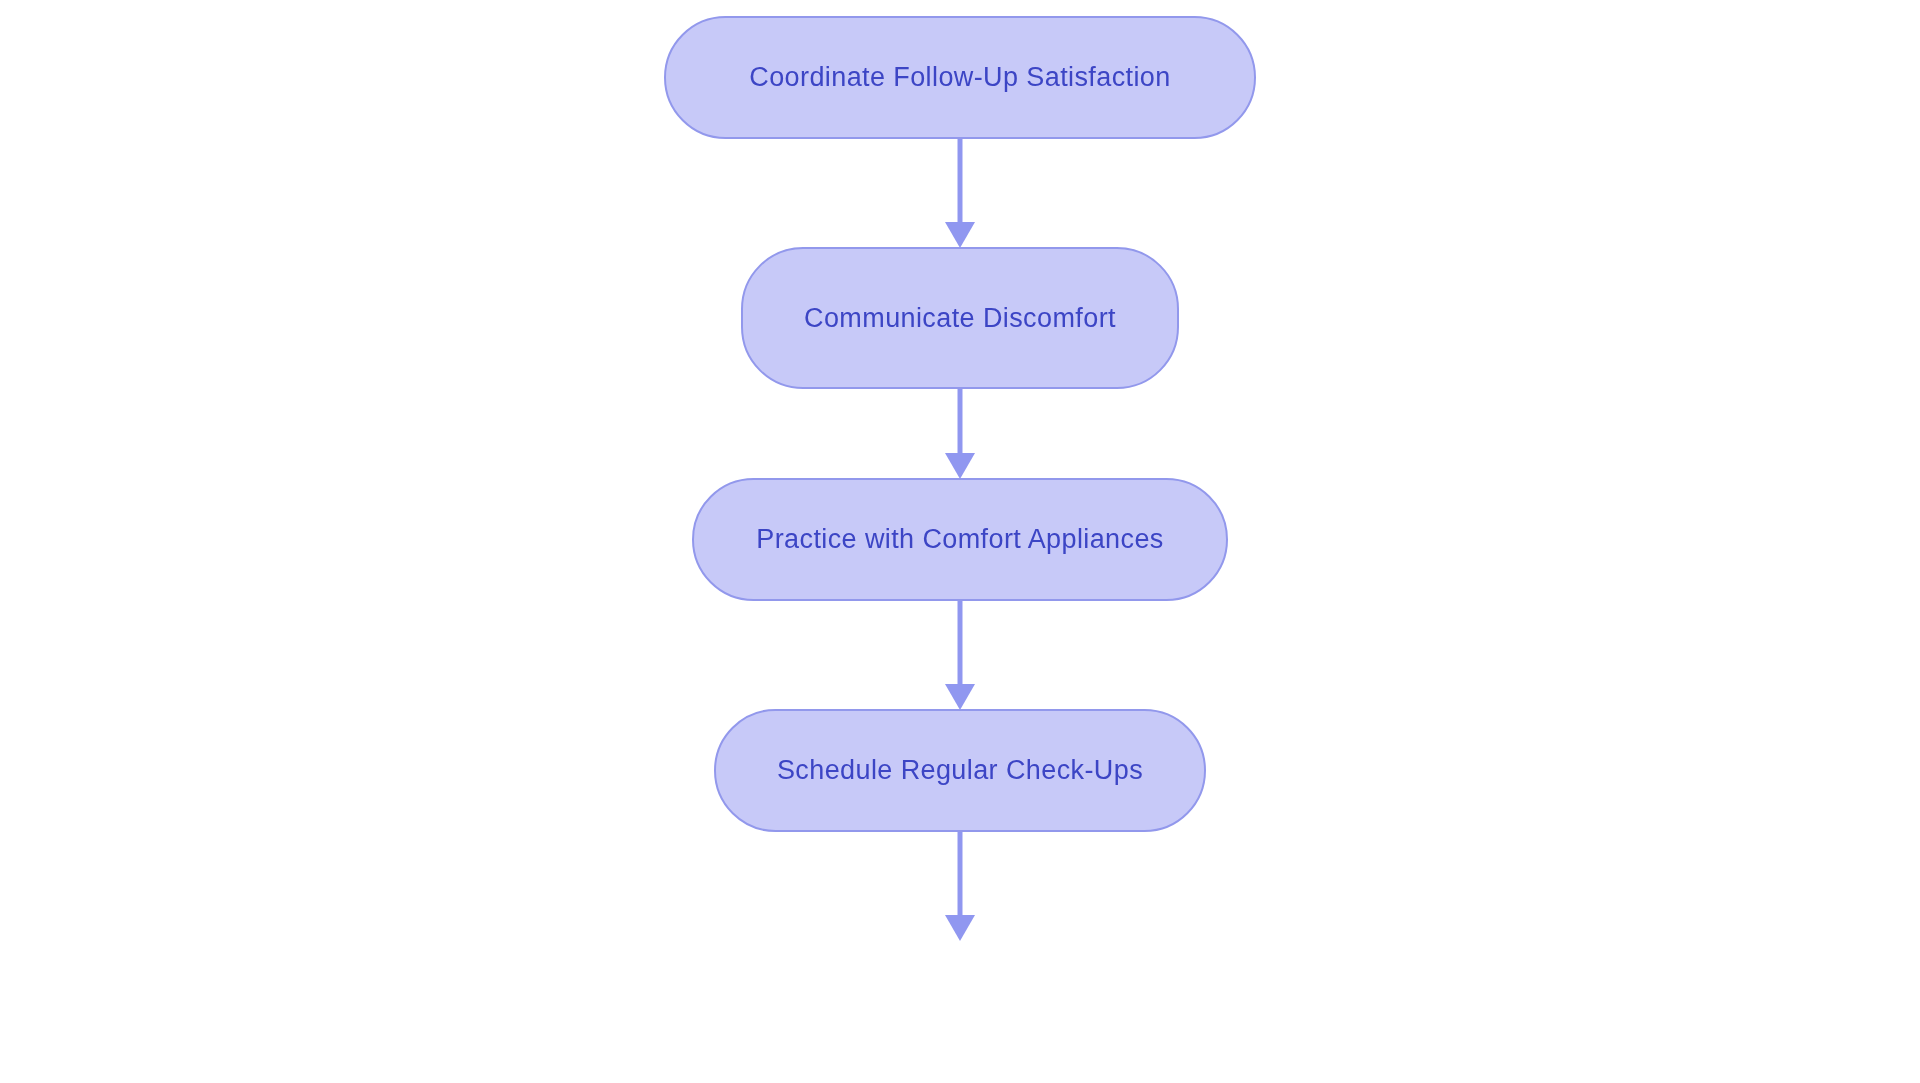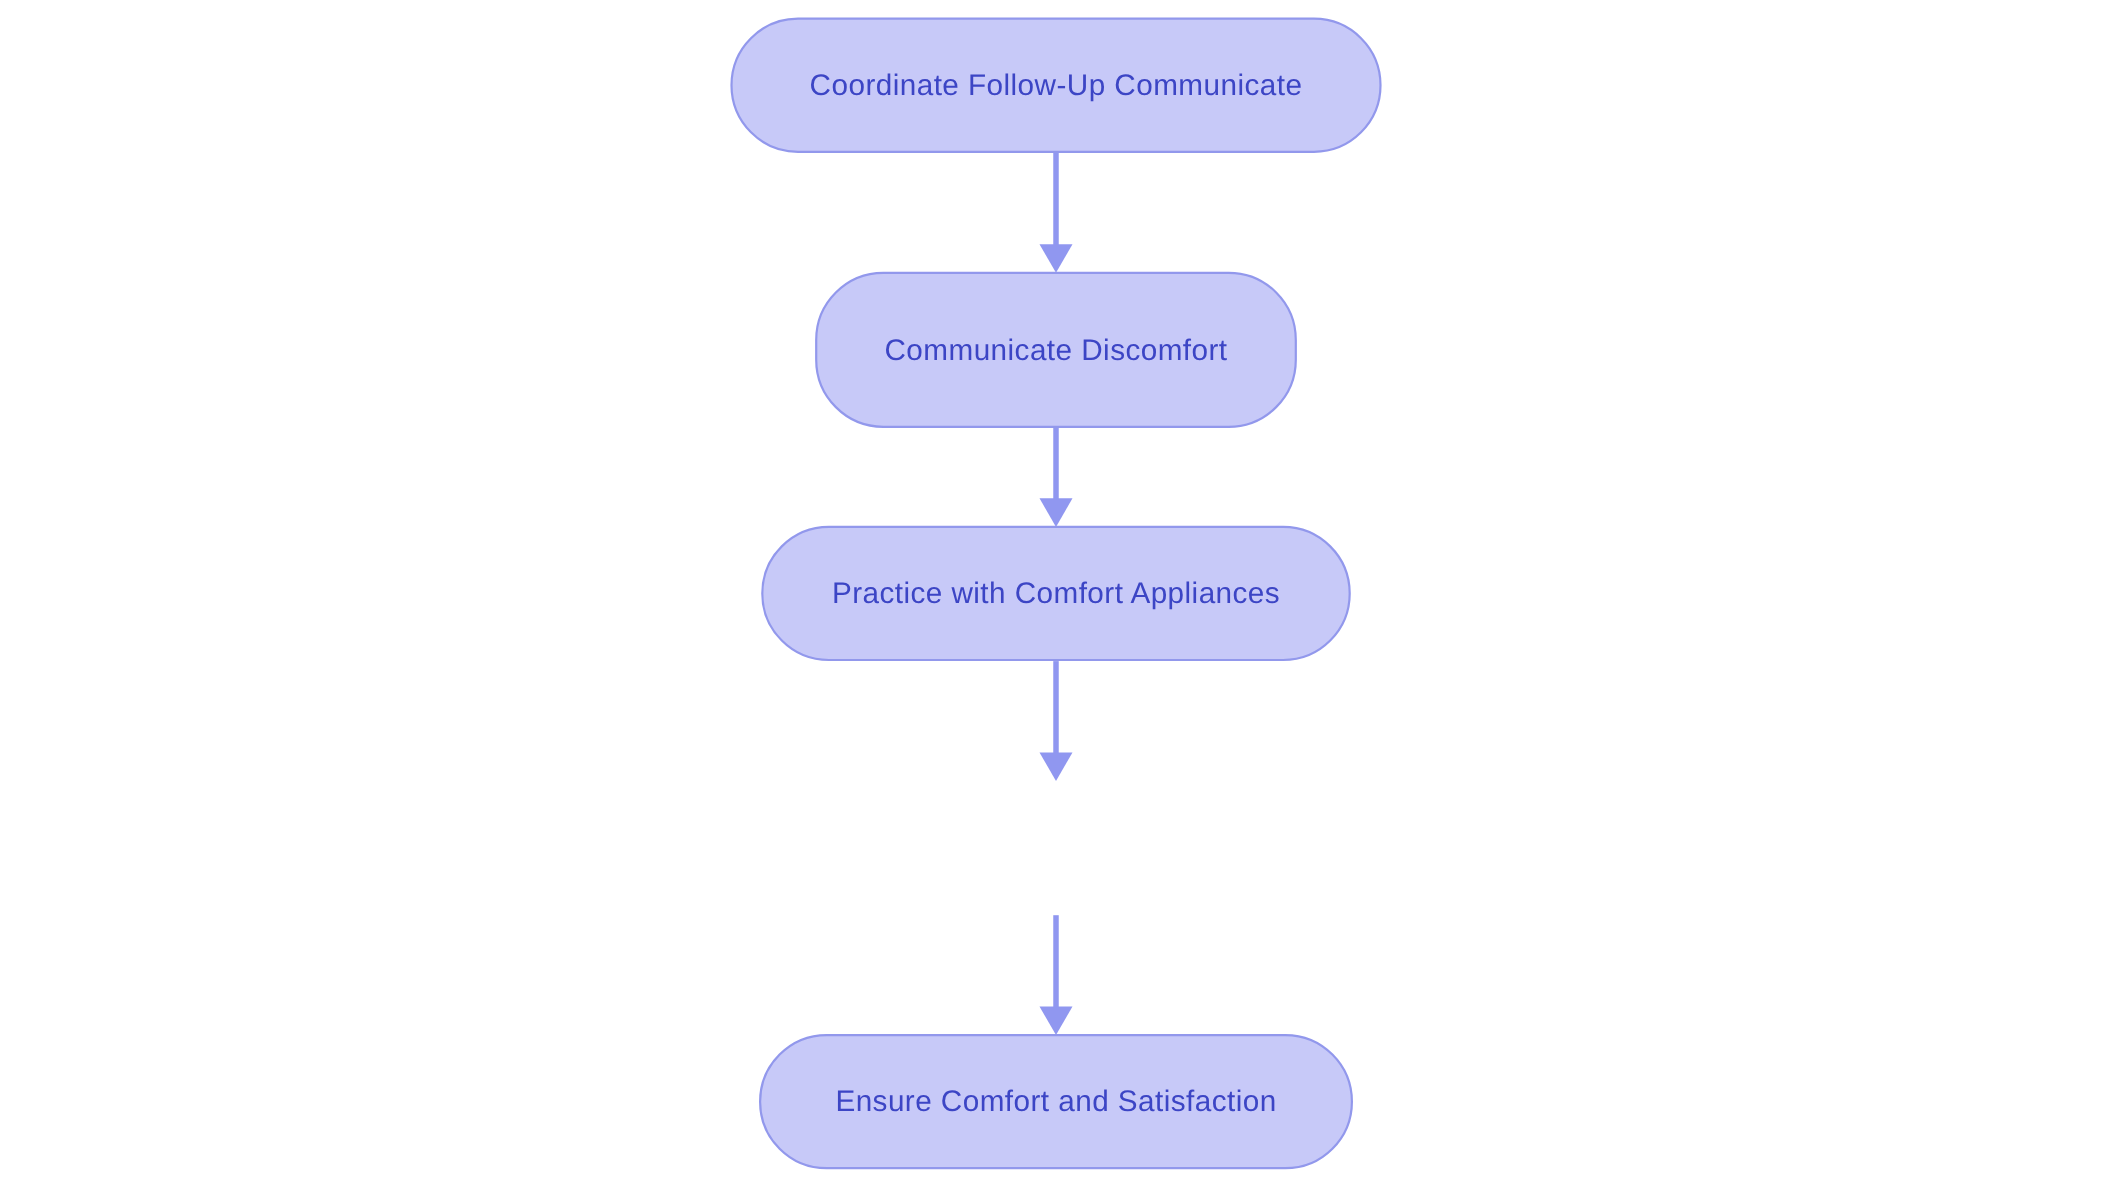--- a/index.html
+++ b/index.html
@@ -49,28 +49,28 @@
       <polygon points="945,222 975,222 960,248" fill="#9097f0"></polygon>
       <line x1="960" y1="370" x2="960" y2="459" stroke="#9097f0" stroke-width="5"></line>
       <polygon points="945,453 975,453 960,479" fill="#9097f0"></polygon>
       <line x1="960" y1="601" x2="960" y2="690" stroke="#9097f0" stroke-width="5"></line>
       <polygon points="945,684 975,684 960,710" fill="#9097f0"></polygon>
       <line x1="960" y1="832" x2="960" y2="921" stroke="#9097f0" stroke-width="5"></line>
       <polygon points="945,915 975,915 960,941" fill="#9097f0"></polygon>
     </svg>
 
   <div class="node" style="left: 664px; top: 16px; width: 592px; height: 123px; background: rgb(199, 201, 248); border: 2px solid rgb(146, 152, 236); border-radius: 62px; color: rgb(60, 69, 197); font-size: 27px;">
-    <span class="node-label">Coordinate Follow-Up Communicate</span>
+    <span class="node-label">Coordinate Follow-Up Satisfaction</span>
   </div>
 
   <div class="node" style="left: 741px; top: 247px; width: 438px; height: 142px; background: rgb(199, 201, 248); border: 2px solid rgb(146, 152, 236); border-radius: 62px; color: rgb(60, 69, 197); font-size: 27px;">
     <span class="node-label">Communicate Discomfort</span>
   </div>
 
   <div class="node" style="left: 692px; top: 478px; width: 536px; height: 123px; background: rgb(199, 201, 248); border: 2px solid rgb(146, 152, 236); border-radius: 62px; color: rgb(60, 69, 197); font-size: 27px;">
     <span class="node-label">Practice with Comfort Appliances</span>
   </div>
 
+  <div class="node" style="left: 714px; top: 709px; width: 492px; height: 123px; background: rgb(199, 201, 248); border: 2px solid rgb(146, 152, 236); border-radius: 62px; color: rgb(60, 69, 197); font-size: 27px;">
+    <span class="node-label">Schedule Regular Check-Ups</span>
+  </div>
 
-  <div class="node" style="left: 690px; top: 940px; width: 540px; height: 123px; background: rgb(199, 201, 248); border: 2px solid rgb(146, 152, 236); border-radius: 62px; color: rgb(60, 69, 197); font-size: 27px;">
-    <span class="node-label">Ensure Comfort and Satisfaction</span>
-  </div>
 </div>
 
 </body></html>

